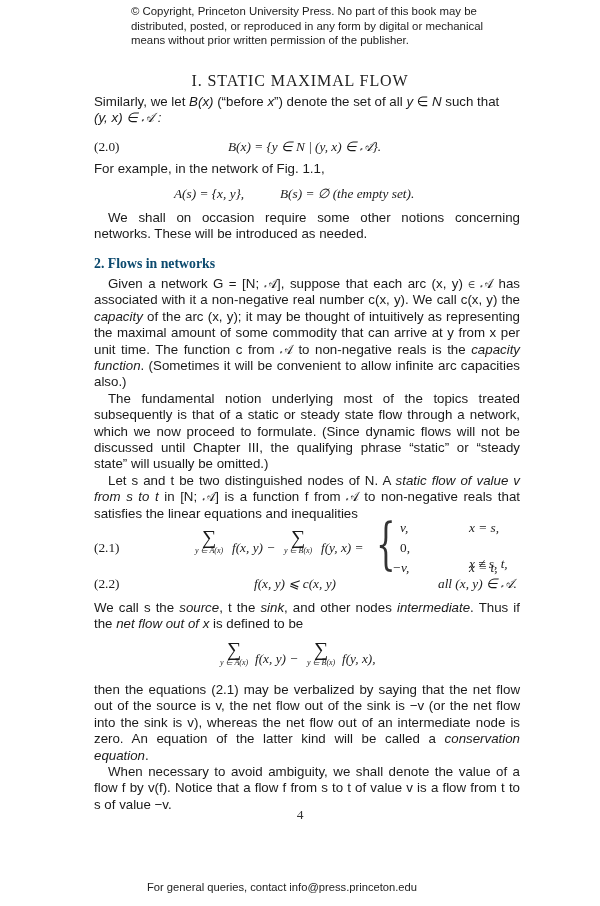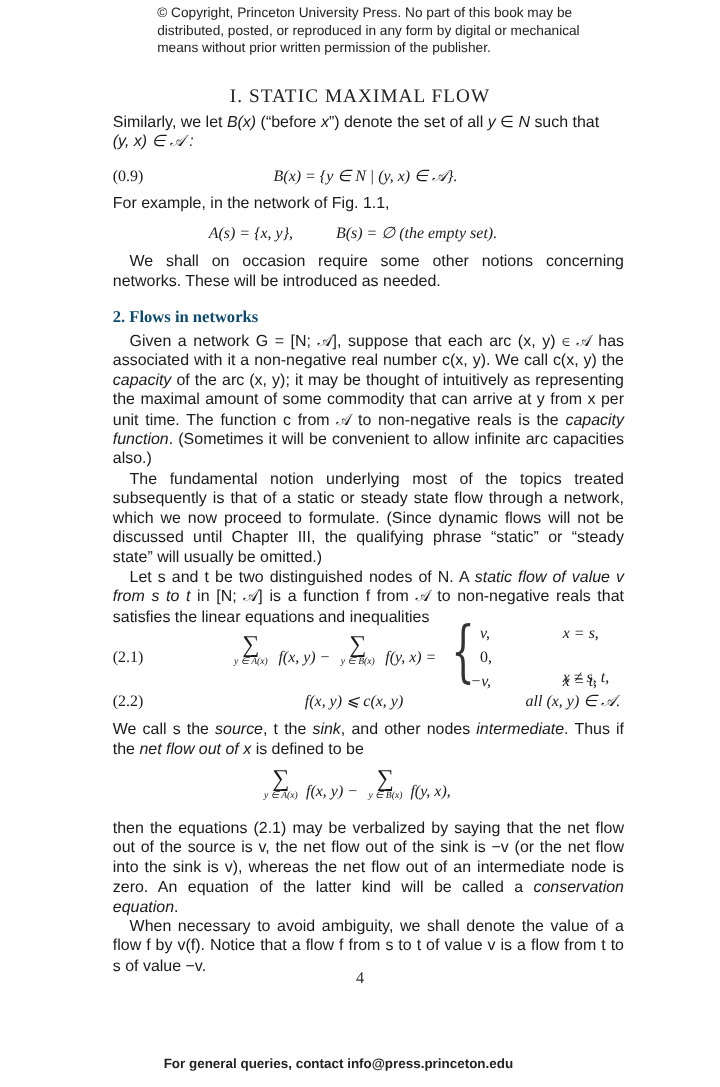--- a/index.html
+++ b/index.html
@@ -91,21 +91,20 @@
       color: #333;
     }
     .footer {
       position: absolute;
       left: 0; width: 564px;
       top: 881px;
       text-align: center;
       font-family: "Liberation Sans", sans-serif;
       font-size: 11.2px;
       color: #222;
-      font-weight: bold;
     }
   </style>
 </head>
 <body>
 
 <div class="copyright">
   <div>© Copyright, Princeton University Press. No part of this book may be</div>
   <div>distributed, posted, or reproduced in any form by digital or mechanical</div>
   <div>means without prior written permission of the publisher.</div>
 </div>
@@ -113,21 +112,21 @@
 <div class="running-head">I. STATIC MAXIMAL FLOW</div>
 
 <div class="body-text" style="top:94px;">
   <p class="para">
     <span>Similarly, we let </span><i>B(x)</i><span> (“before </span><i>x</i><span>”) denote the set of all </span><i>y</i><span> ∈ </span><i>N</i><span> such that</span>
   </p>
   <p class="para it">(y, x) ∈ 𝒜 :</p>
 </div>
 
 <div class="eqline" style="top:139px; left:0; width:600px;">
-  <span class="eqnum">(0.9)</span>
+  <span class="eqnum">(2.0)</span>
   <span class="it" style="position:absolute; left:228px;">B(x) = {y ∈ N | (y, x) ∈ 𝒜}.</span>
 </div>
 
 <div class="body-text" style="top:161px;">
   <p class="para">For example, in the network of Fig. 1.1,</p>
 </div>
 
 <div class="eqline" style="top:186px; left:0; width:600px;">
   <span class="it" style="position:absolute; left:174px;">A(s) = {x, y},</span>
   <span class="it" style="position:absolute; left:280px;">B(s) = ∅ (the empty set).</span>

